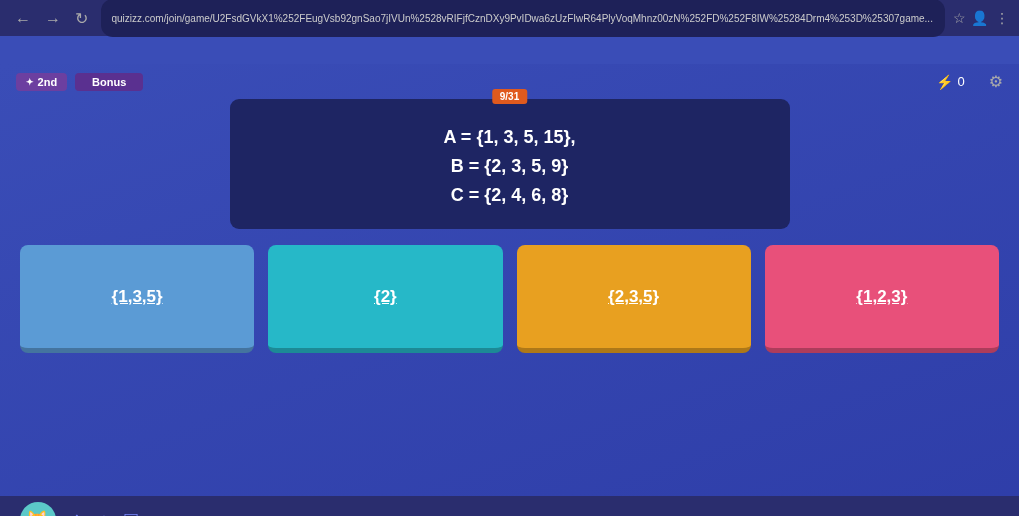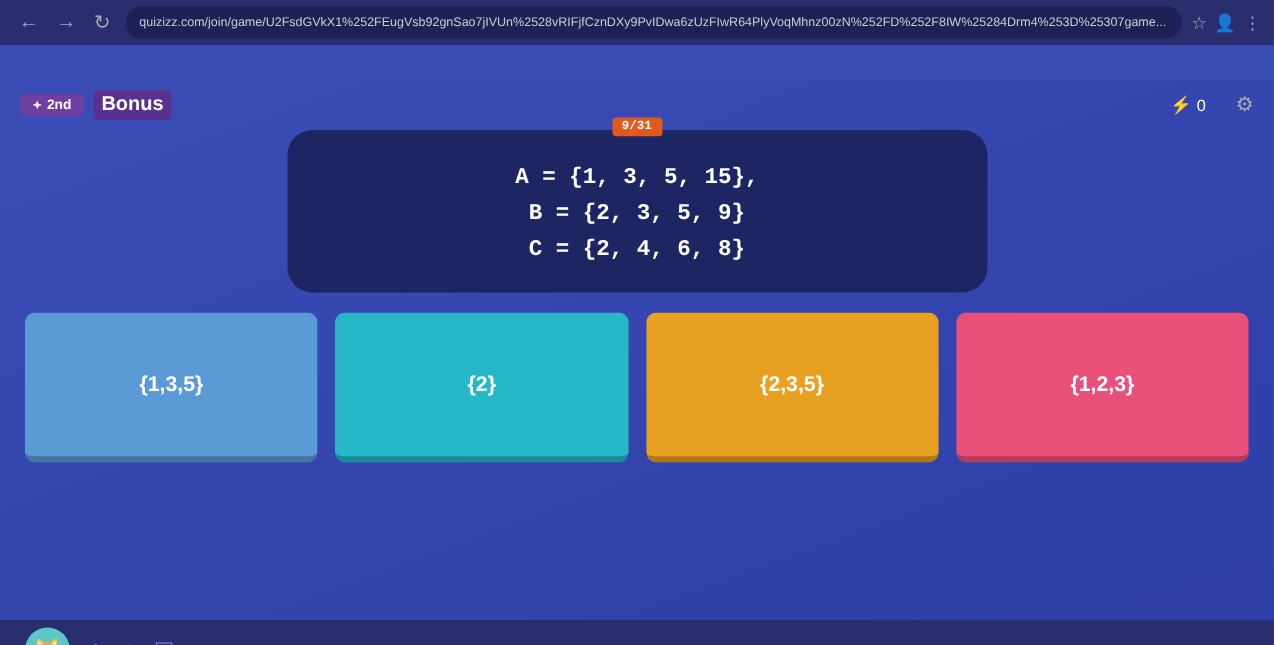--- a/index.html
+++ b/index.html
@@ -34,21 +34,21 @@
       color: #aaa;
       font-size: 16px;
       cursor: pointer;
       padding: 2px 5px;
     }
 
     .address-bar {
       flex: 1;
       background: #1e2158;
       border-radius: 12px;
-      height: 26px;
+      height: 38px;
       display: flex;
       align-items: center;
       padding: 0 10px;
       color: #ccc;
       font-size: 10px;
       overflow: hidden;
       white-space: nowrap;
     }
 
     .browser-icons {
@@ -91,23 +91,23 @@
     }
 
     .badge-2nd::before {
       content: '✦';
       font-size: 9px;
     }
 
     .badge-bonus {
       background: #5a3090;
       color: white;
-      font-size: 16px;
-      font-weight: bold;
-      padding: 3px 6px;
+      font-size: 11px;
+      font-weight: bold;
+      padding: 3px 17px;
       border-radius: 4px;
     }
 
     .score-display {
       margin-left: auto;
       color: white;
       font-size: 13px;
       display: flex;
       align-items: center;
       gap: 4px;
@@ -123,24 +123,23 @@
       color: #aaa;
       font-size: 16px;
       cursor: pointer;
     }
 
     
     .question-container {
       margin: 0 auto;
       width: 560px;
       background: #1e2563;
-      border-radius: 20px;
+      border-radius: 9px;
       padding: 16px 24px 20px;
       position: relative;
-      font-family: Liberation Mono, monospace;
     }
 
     .question-badge {
       position: absolute;
       top: -10px;
       left: 50%;
       transform: translateX(-50%);
       background: #e05a1e;
       color: white;
       font-size: 10px;
@@ -164,29 +163,30 @@
       grid-template-columns: repeat(4, 1fr);
       gap: 14px;
       margin: 16px 20px 0;
     }
 
     .answer-card {
       border-radius: 8px;
       display: flex;
       align-items: center;
       justify-content: center;
-      height: 120px;
+      height: 108px;
       cursor: pointer;
       font-size: 17px;
       font-weight: bold;
       color: white;
       text-align: center;
       border-bottom: 5px solid rgba(0,0,0,0.25);
       transition: transform 0.1s;
       user-select: none;
+      text-decoration: underline;
     }
 
     .answer-card.blue { background: #5b9bd5; }
     .answer-card.teal { background: #26b8c8; }
     .answer-card.orange { background: #e8a020; }
     .answer-card.pink { background: #e8507a; }
 
     
     .bottom-strip {
       position: absolute;

